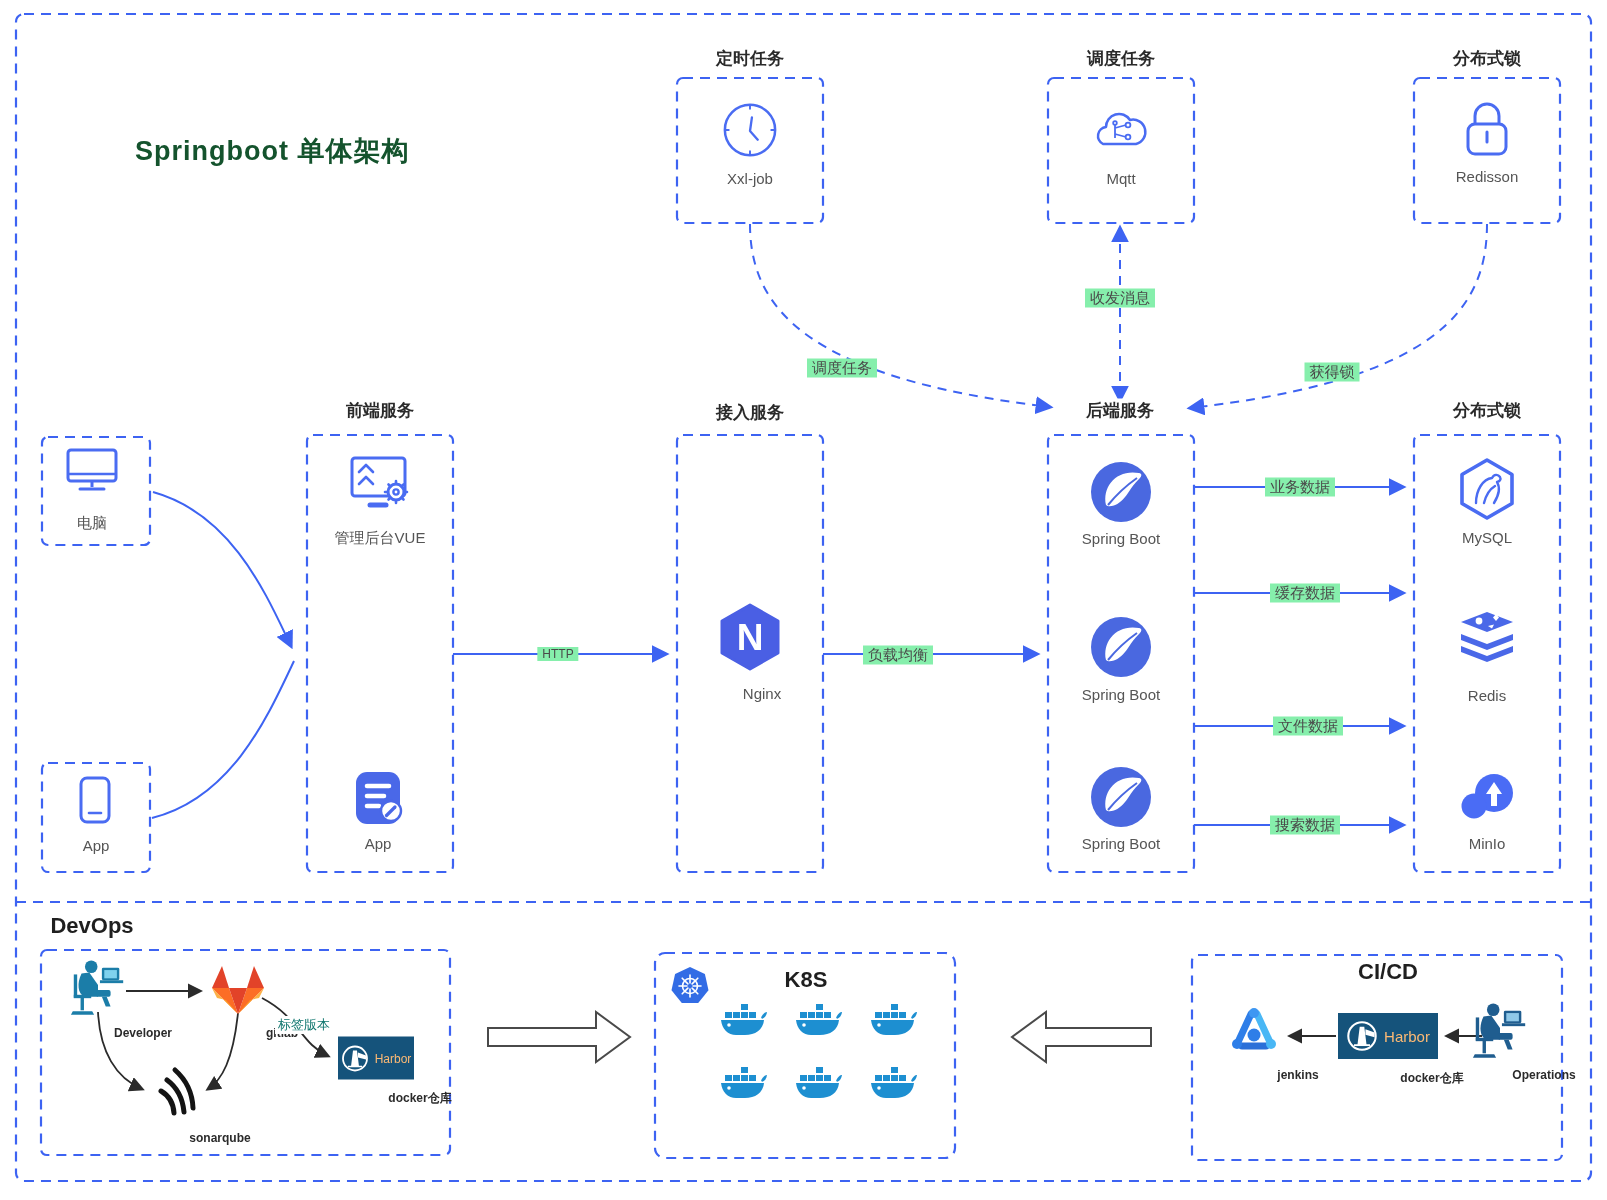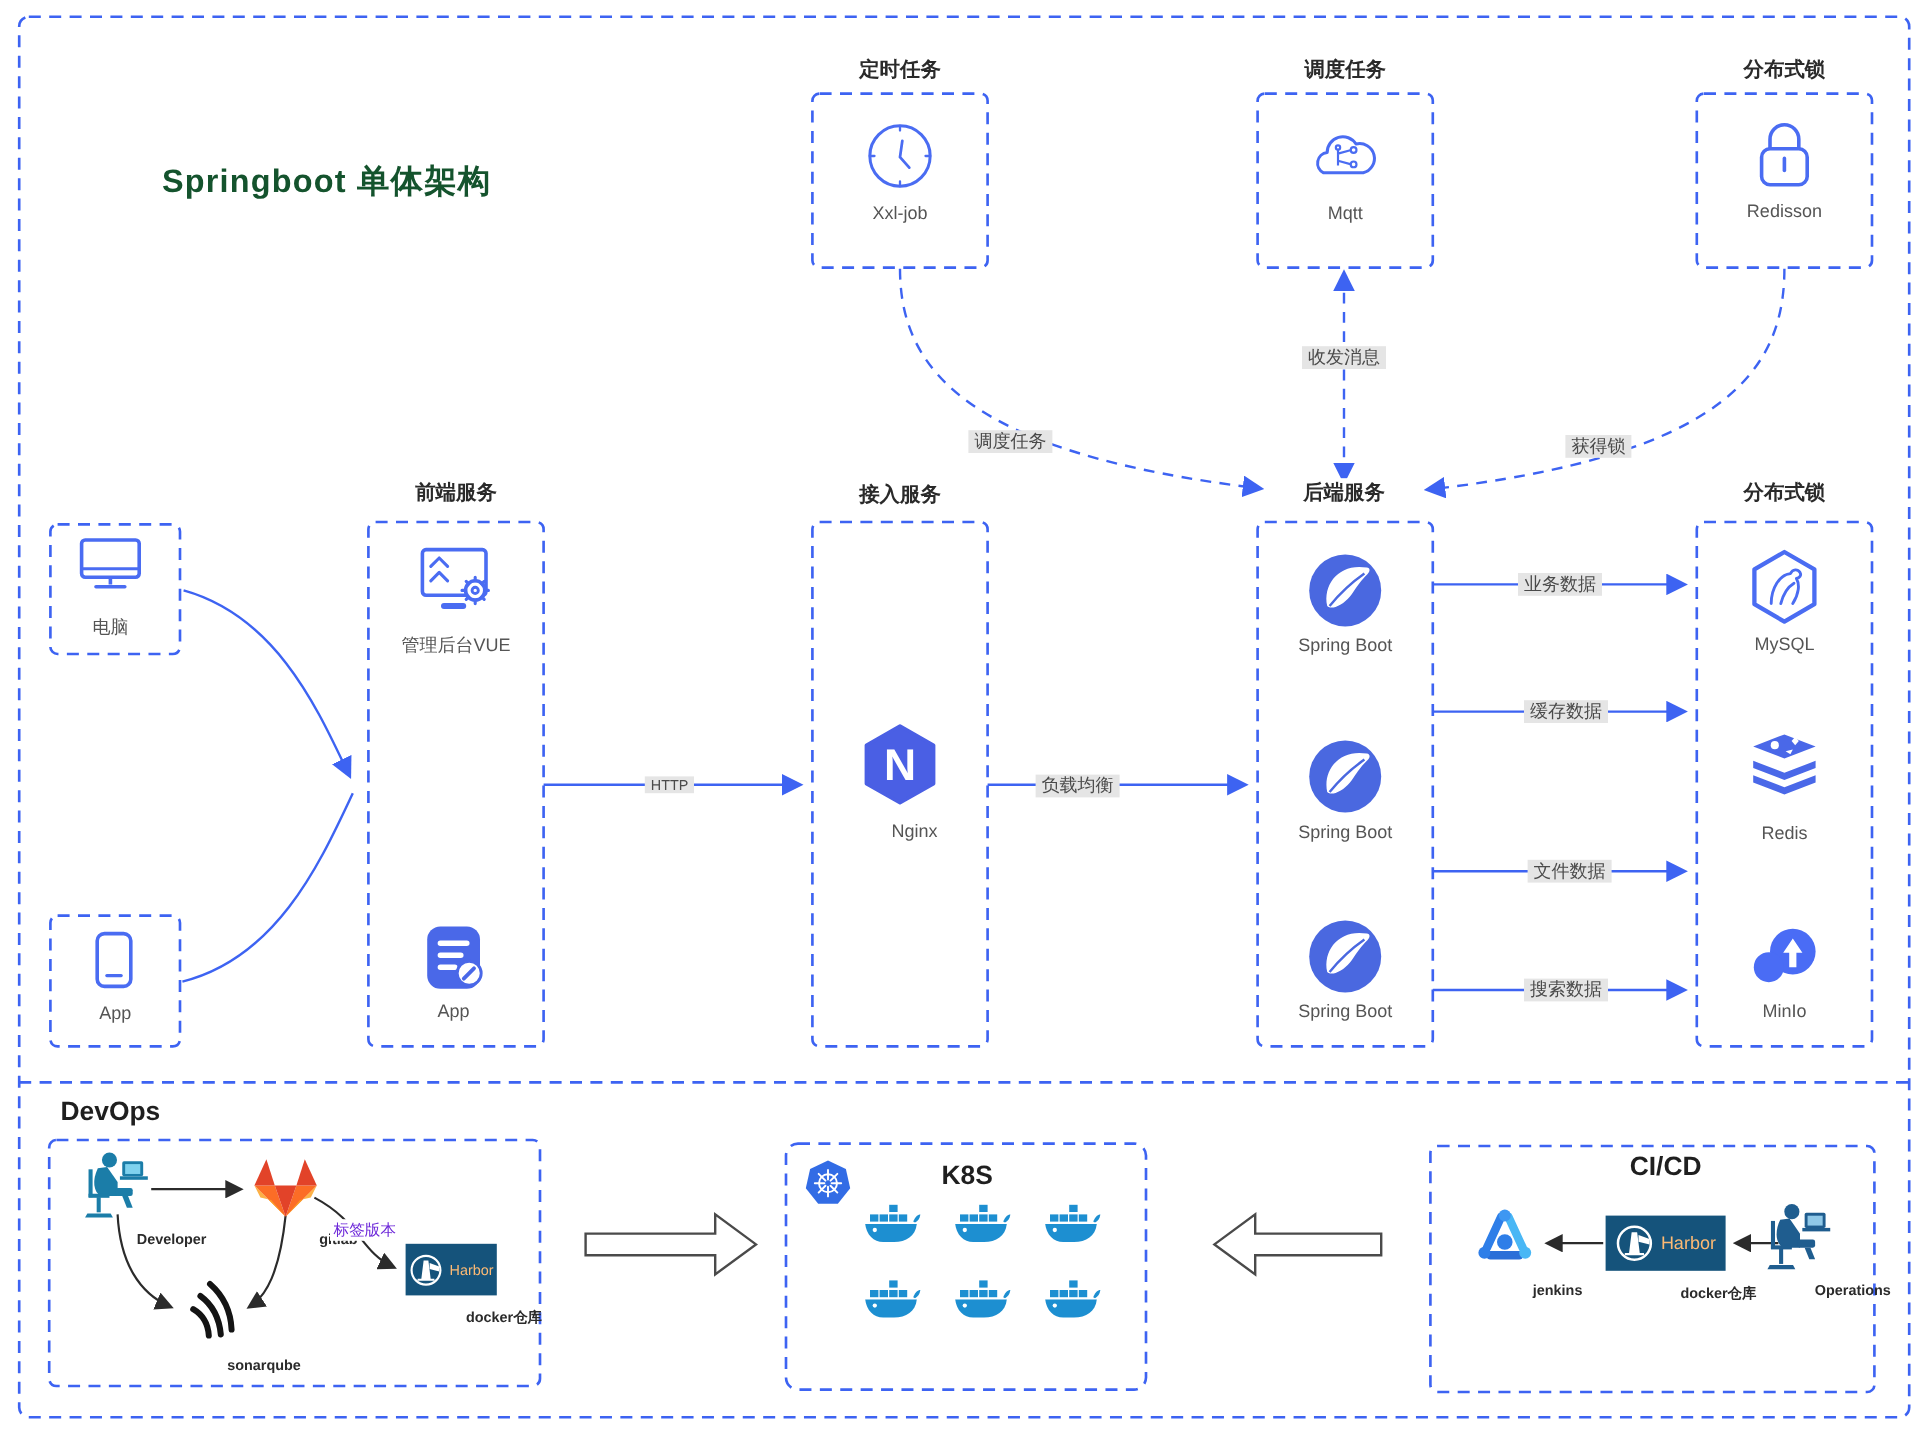--- a/index.html
+++ b/index.html
@@ -4,24 +4,24 @@
 <style>
   html,body{margin:0;padding:0;}
   body{width:1607px;height:1200px;position:relative;background:#ffffff;
        font-family:"Liberation Sans","DejaVu Sans",sans-serif;overflow:hidden;}
   #overlay{position:absolute;left:0;top:0;width:1607px;height:1200px;z-index:1;}
   .abs{position:absolute;z-index:2;}
   .ctr{transform:translate(-50%,-50%);}
   .main-title{font-size:27px;font-weight:bold;color:#14532d;letter-spacing:1px;white-space:nowrap;}
   .sec-title{font-size:17px;font-weight:bold;color:#2a2a2a;white-space:nowrap;z-index:3;background:#fff;padding:0 6px;}
   .nlabel{font-size:15px;color:#555;white-space:nowrap;}
-  .elabel{font-size:15px;color:#4a4a4a;white-space:nowrap;background:#e5e5e5;padding:0 5px;z-index:3;}
+  .elabel{font-size:15px;color:#4a4a4a;white-space:nowrap;background:#86efac;padding:0 5px;z-index:3;}
   .dlabel{font-size:12px;font-weight:bold;color:#2b2b2b;white-space:nowrap;margin-left:44px;}
   .dtitle{font-size:22px;font-weight:bold;color:#1f1f1f;white-space:nowrap;}
-  .tagver{font-size:13px;color:#6d28d9;background:#fff;padding:0 3px;z-index:3;}
+  .tagver{font-size:13px;color:#0f766e;background:#fff;padding:0 3px;z-index:3;}
   .harbor{background:#15537b;color:#fdba74;display:flex;align-items:center;justify-content:center;gap:6px;z-index:2;}
   .harbor span{font-weight:normal;}
   .icon{z-index:2;}
 </style>
 </head>
 <body>
 
 <svg id="overlay" xmlns="http://www.w3.org/2000/svg">
   <defs>
     <marker id="ab" viewBox="0 0 10 10" refX="8" refY="5" markerWidth="9" markerHeight="9" orient="auto-start-reverse">

